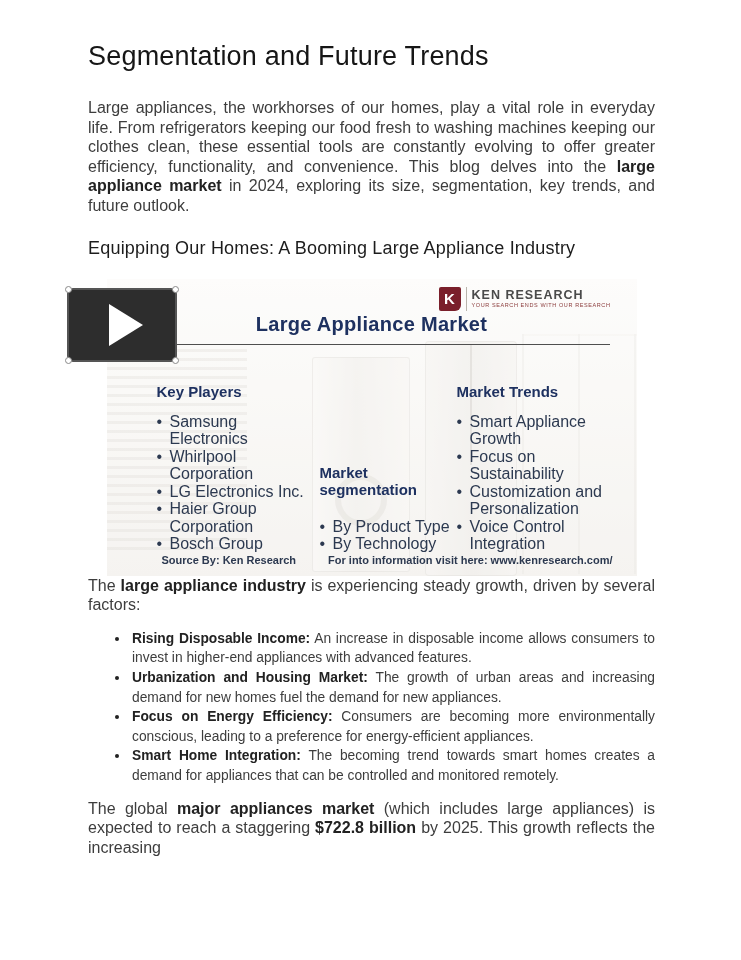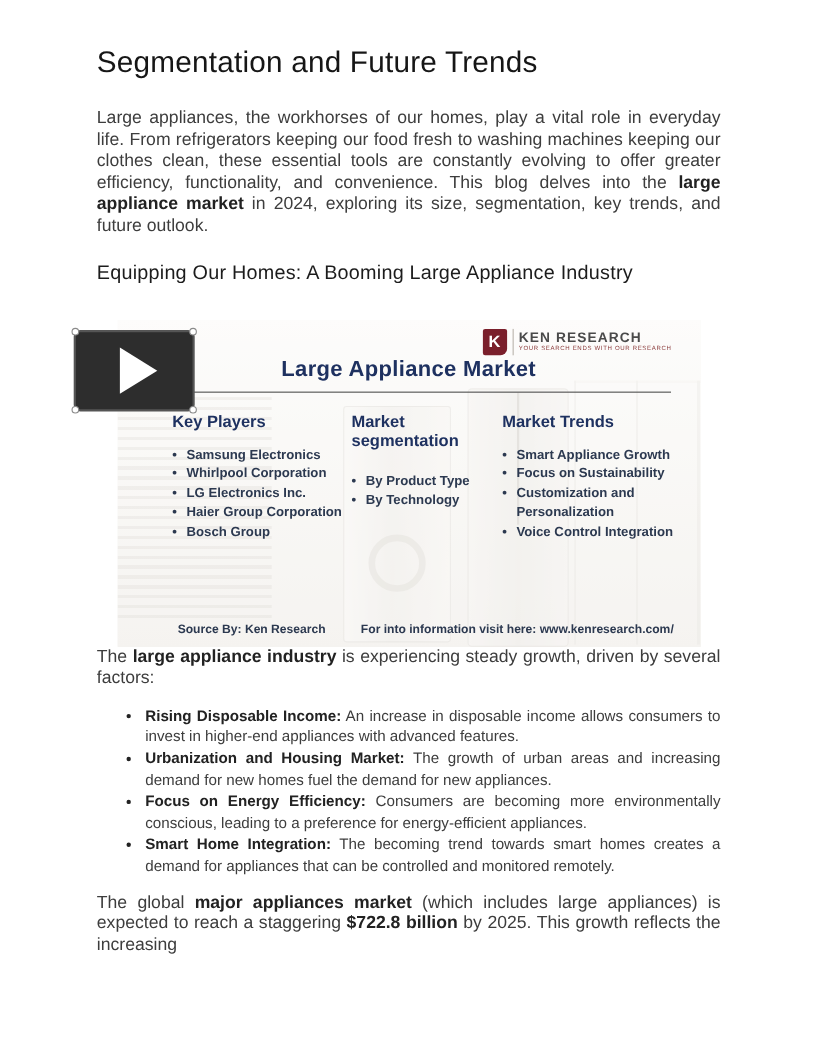--- a/index.html
+++ b/index.html
@@ -18,21 +18,21 @@
   .doc-title span { display: block; }
 
   p.body {
     font-size: 16px; line-height: 19.6px; color: #3d3d3d;
     text-align: justify; margin: 0;
   }
   p.body b, li b { color: #222; }
 
   h2.section {
     font-size: 18px; font-weight: 400; color: #1c1c1c;
-    margin: 22px 0 32px 0; letter-spacing: .2px;
+    margin: 22px 0 20px 0; letter-spacing: .2px;
   }
 
   
   .figure-wrap { position: relative; width: 567px; margin: 0; }
   .thumb {
     width: 530px; height: 297px; margin: 0 auto; position: relative;
     overflow: hidden;
     background: linear-gradient(180deg, #fbfaf8 0%, #f4f2ee 55%, #eeebe6 100%);
   }
   
@@ -90,27 +90,27 @@
 
   .ig-title {
     padding-top: 34px; text-align: center;
     font-size: 20px; font-weight: bold; color: #1e3160; letter-spacing: .3px;
   }
   .ig-underline {
     margin: 8px 27px 0 45px; height: 0;
     border-top: 1.5px solid #4f4f4f;
   }
 
-  .ig-columns { display: flex; padding-left: 50px; margin-top: 18px; }
+  .ig-columns { display: flex; padding-left: 50px; margin-top: 38px; align-items: flex-end; }
   .ig-col h3 {
     margin: 0 0 13px 0; font-size: 15px; font-weight: bold; color: #1e3160;
   }
   .ig-col ul { list-style: none; margin: 0; padding: 0; }
   .ig-col li {
-    font-size: 12px; line-height: 17.5px; font-weight: bold; color: #2c3950;
+    font-size: 16px; line-height: 17.5px; font-weight: normal; color: #2c3950;
     padding-left: 13px; position: relative;
   }
   .ig-col li::before {
     content: "•"; position: absolute; left: 0; color: #2c3950;
   }
   .col-players { width: 163px; }
   .col-seg { width: 137px; }
   .col-seg h3 { width: 110px; }
   .col-seg ul { margin-top: 20px; }
   .col-trends { width: 165px; }

